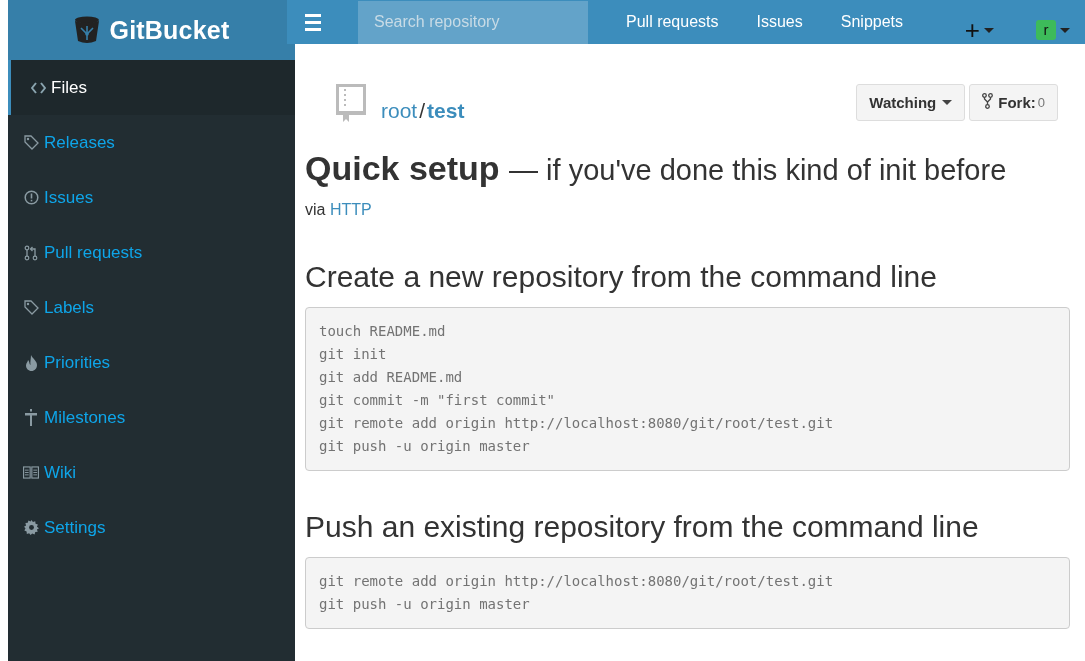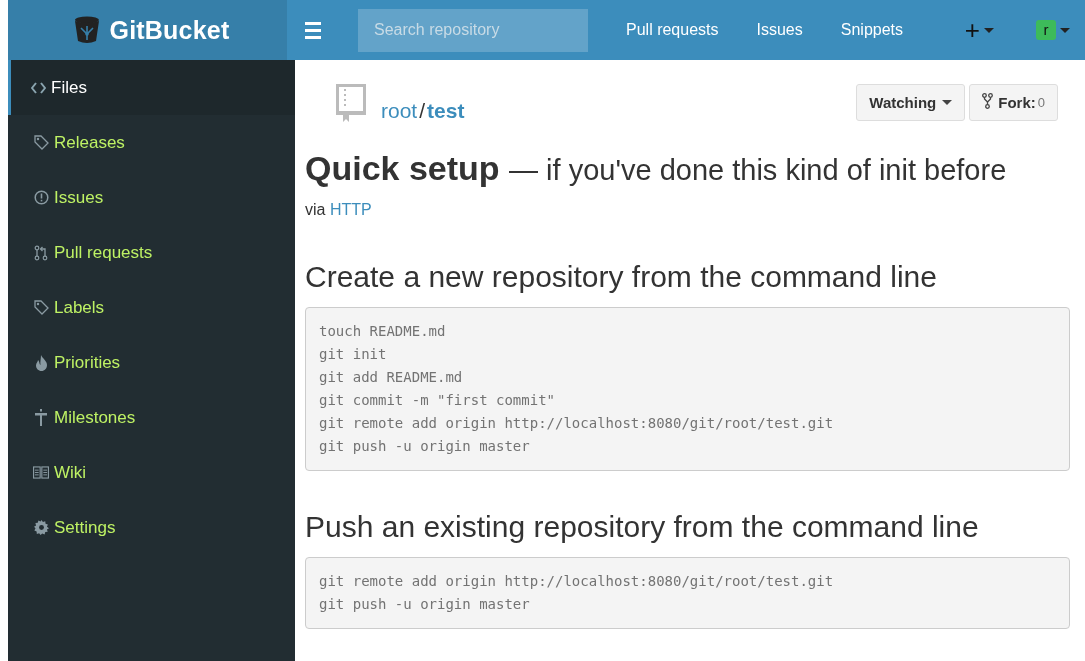--- a/index.html
+++ b/index.html
@@ -5,27 +5,27 @@
   * { box-sizing: border-box; margin: 0; padding: 0; }
   html, body { width: 1085px; height: 661px; overflow: hidden; background: #ffffff; font-family: "Liberation Sans", sans-serif; }
   .app { position: relative; width: 1085px; height: 661px; }
 
   
   .sidebar { position: absolute; left: 8px; top: 0; width: 287px; height: 661px; background: #222d32; }
   .brand { height: 60px; background: #367fa9; display: flex; align-items: center; justify-content: center; gap: 10px; color: #fff; }
   .brand-logo { width: 26px; height: 28px; display: inline-block; }
   .brand-name { font-size: 25px; font-weight: bold; letter-spacing: 0.2px; }
   .side-menu { list-style: none; }
-  .side-item { height: 55px; display: flex; align-items: center; padding-left: 22px; color: #bef264; font-size: 17px; cursor: pointer; border-left: 3px solid transparent; }
+  .side-item { height: 55px; display: flex; align-items: center; padding-left: 12px; color: #0ea5e9; font-size: 17px; cursor: pointer; border-left: 3px solid transparent; }
   .side-item.active { background: #1e282c; color: #ffffff; border-left-color: #3c8dbc; padding-left: 19px; }
   .side-icon { width: 16px; margin-right: 5px; display: inline-flex; align-items: center; justify-content: center; color: #8a9aa2; font-size: 14px; }
   .side-item.active .side-icon { color: #8aa4af; }
 
   
-  .navbar { position: absolute; left: 287px; top: 0; right: 0; height: 60px; background: #3c8dbc; display: flex; align-items: center; }
+  .navbar { position: absolute; left: 287px; top: 0; right: 0; height: 44px; background: #3c8dbc; display: flex; align-items: center; }
   .hamburger { width: 52px; height: 60px; display: flex; align-items: center; justify-content: center; cursor: pointer; }
   .hamburger span { display: block; width: 16px; height: 3px; background: #fff; margin: 2px 0; }
   .hamburger .bars { display: flex; flex-direction: column; }
   .search { margin-left: 19px; width: 230px; height: 43px; background: rgba(255,255,255,0.2); border: none; color: #fff; padding: 0 16px; font-size: 16px; font-family: "Liberation Sans", sans-serif; outline: none; }
   .search::placeholder { color: #c8dbe6; }
   .nav-links { display: flex; margin-left: 19px; }
   .nav-link { color: #fff; font-size: 16px; padding: 0 19px; line-height: 60px; cursor: pointer; text-decoration: none; }
   .nav-right { position: absolute; right: 0; top: 0; height: 60px; display: flex; align-items: center; }
   .plus-menu { display: flex; align-items: center; padding: 0 12px; cursor: pointer; color: #111; font-size: 26px; font-weight: 300; }
   .caret { display: inline-block; width: 0; height: 0; border-left: 5px solid transparent; border-right: 5px solid transparent; border-top: 5px solid #222; margin-left: 4px; }

